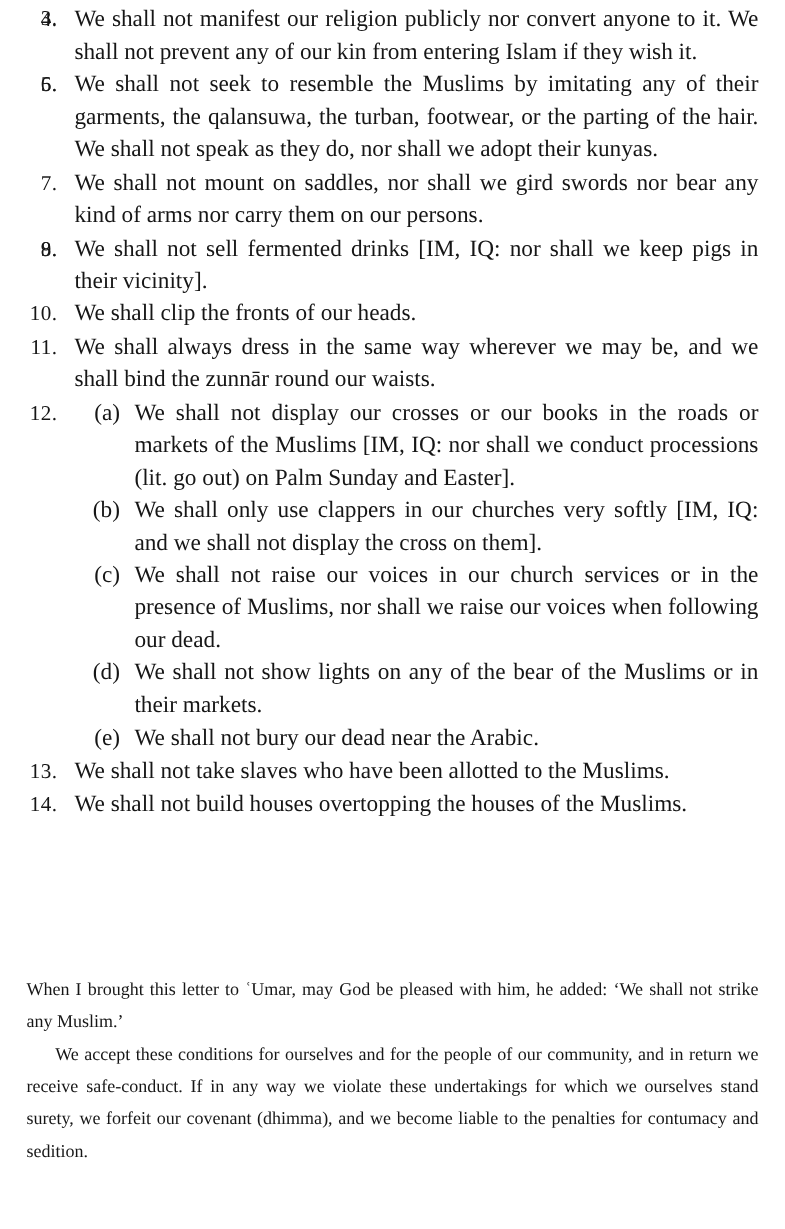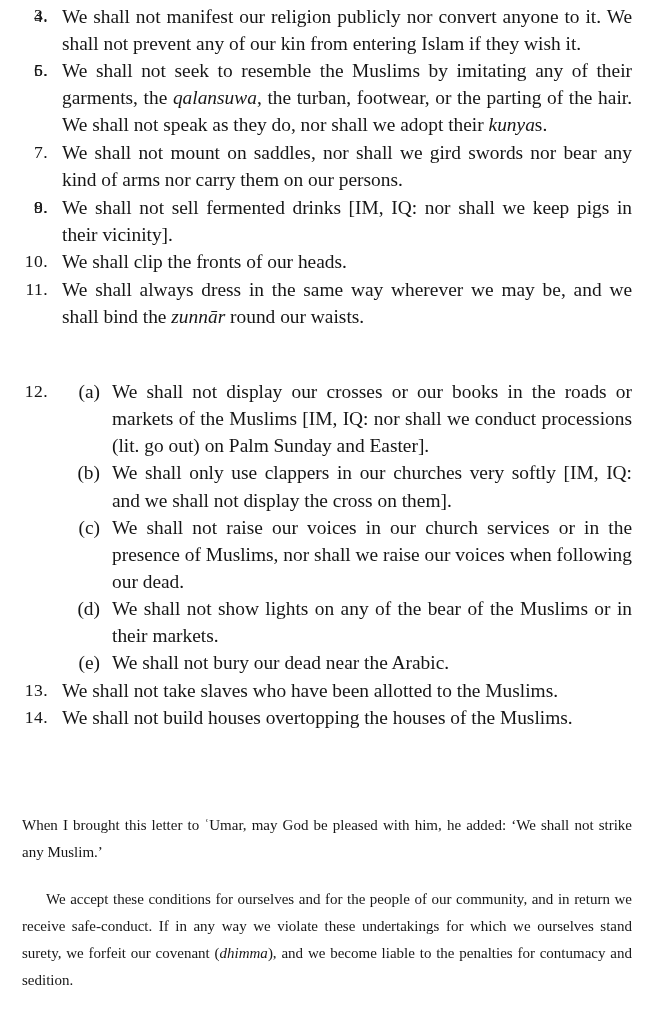--- a/index.html
+++ b/index.html
@@ -78,43 +78,40 @@
     position: absolute;
     left: 0;
     top: 0;
     width: 38px;
     text-align: right;
     font-size: 19.4px;
   }
   
   .cond-item.has-sub {
     padding-left: 62px;
-    margin-top: 48px;
   }
 
   
   .prose {
     position: absolute;
     left: 22px;
     width: 610px;
   }
   .para {
     margin: 0;
     text-align: justify;
     text-justify: inter-word;
     font-size: 15px;
     line-height: 27.1px;
   }
   .para.indent {
     text-indent: 24px;
-    margin-top: 20px;
   }
 
   .ital {
-    font-style: italic;
   }
 
   
   .para, .cond-item, .sub-item {
     hyphens: none;
   }
 </style>
 </head>
 <body>
 

